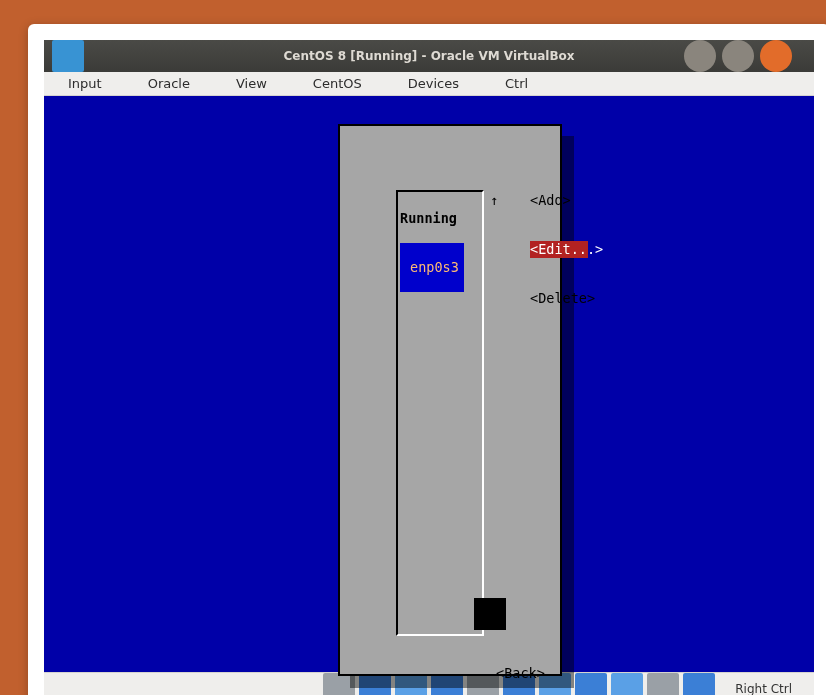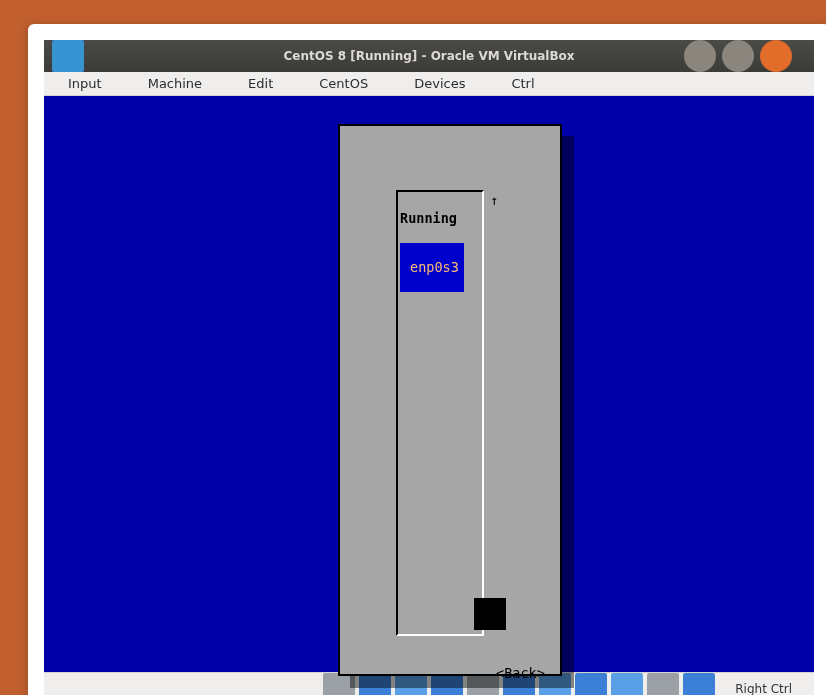--- a/index.html
+++ b/index.html
@@ -208,22 +208,22 @@
     <span>CentOS 8 [Running] - Oracle VM VirtualBox</span>
     <div class="win-controls">
       <div class="win-btn win-min"></div>
       <div class="win-btn win-max"></div>
       <div class="win-btn win-close"></div>
     </div>
   </div>
 
   <div class="menubar">
     <span>Input</span>
-    <span>Machine</span>
-    <span>Edit</span>
+    <span>Oracle</span>
+    <span>View</span>
     <span>CentOS</span>
     <span>Devices</span>
     <span>Ctrl</span>
   </div>
 
   <div class="vm-screen">
     <div class="dialog-shadow"></div>
     <div class="dialog">
       <div class="dialog-inner">
         <div class="row">
@@ -234,20 +234,27 @@
               <div class="list-item">enp0s3</div>
             </div>
           </div>
 
           <div class="arrow-col">
             <span class="arrow-up">↑</span>
             <span class="scroll-thumb"></span>
             <span class="arrow-down">↓</span>
           </div>
 
+          <div class="btncol">
+            <div class="tui-btn">&lt;Add&gt;</div>
+            <div class="btn-gap"></div>
+            <div class="tui-btn btn-selected">&lt;Edit...&gt;</div>
+            <div class="btn-gap"></div>
+            <div class="tui-btn">&lt;Delete&gt;</div>
+          </div>
         </div>
         <div class="back-row">
           <div class="tui-btn back-label">&lt;Back&gt;</div>
         </div>
       </div>
     </div>
   </div>
 
   <div class="statusbar">
     <div class="sb-icon grey"></div>

